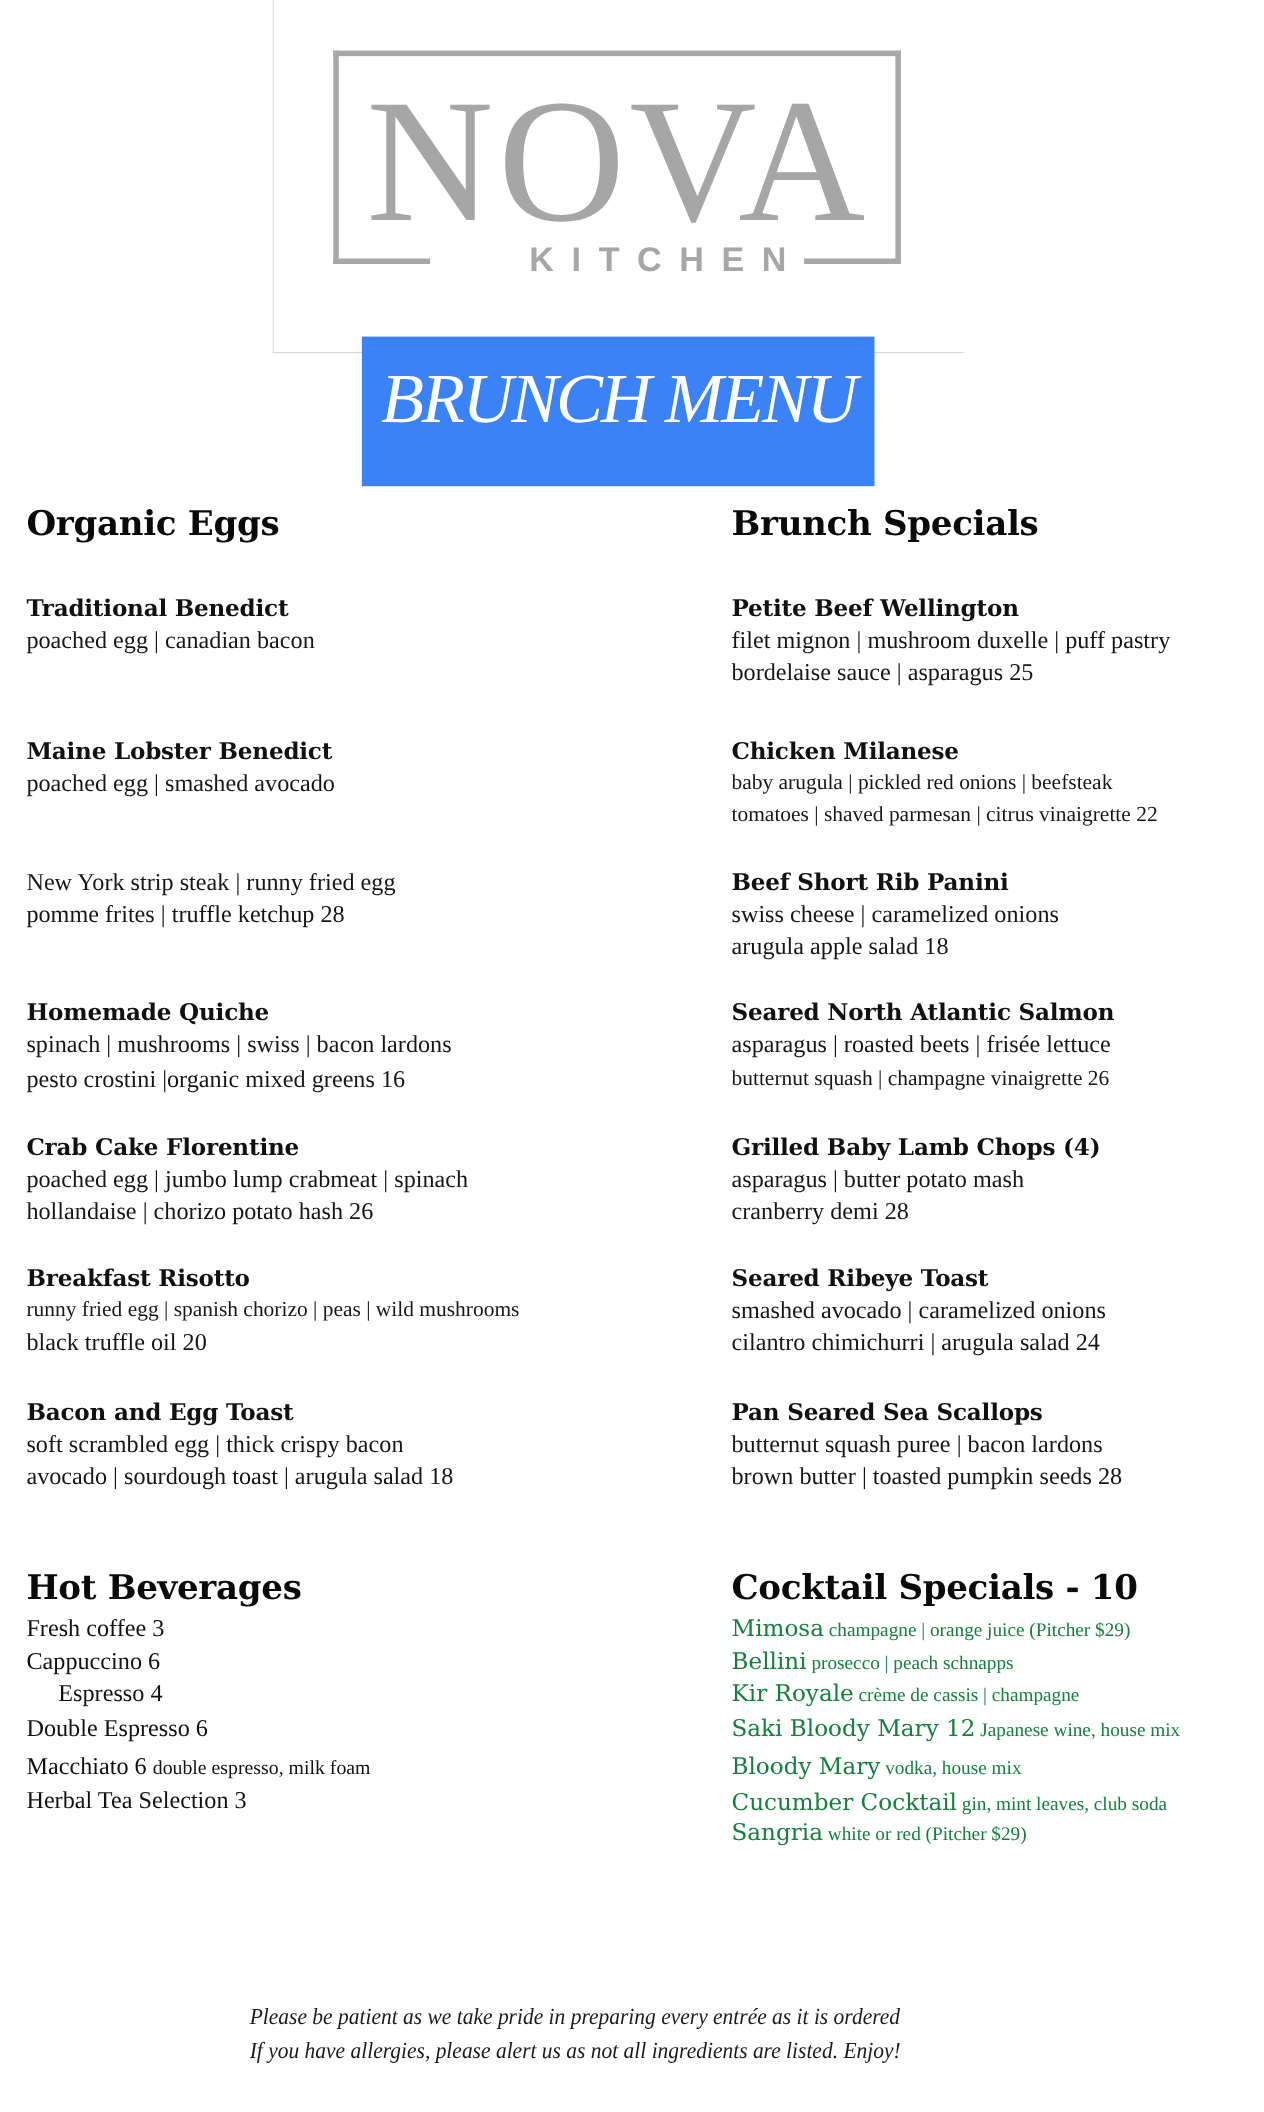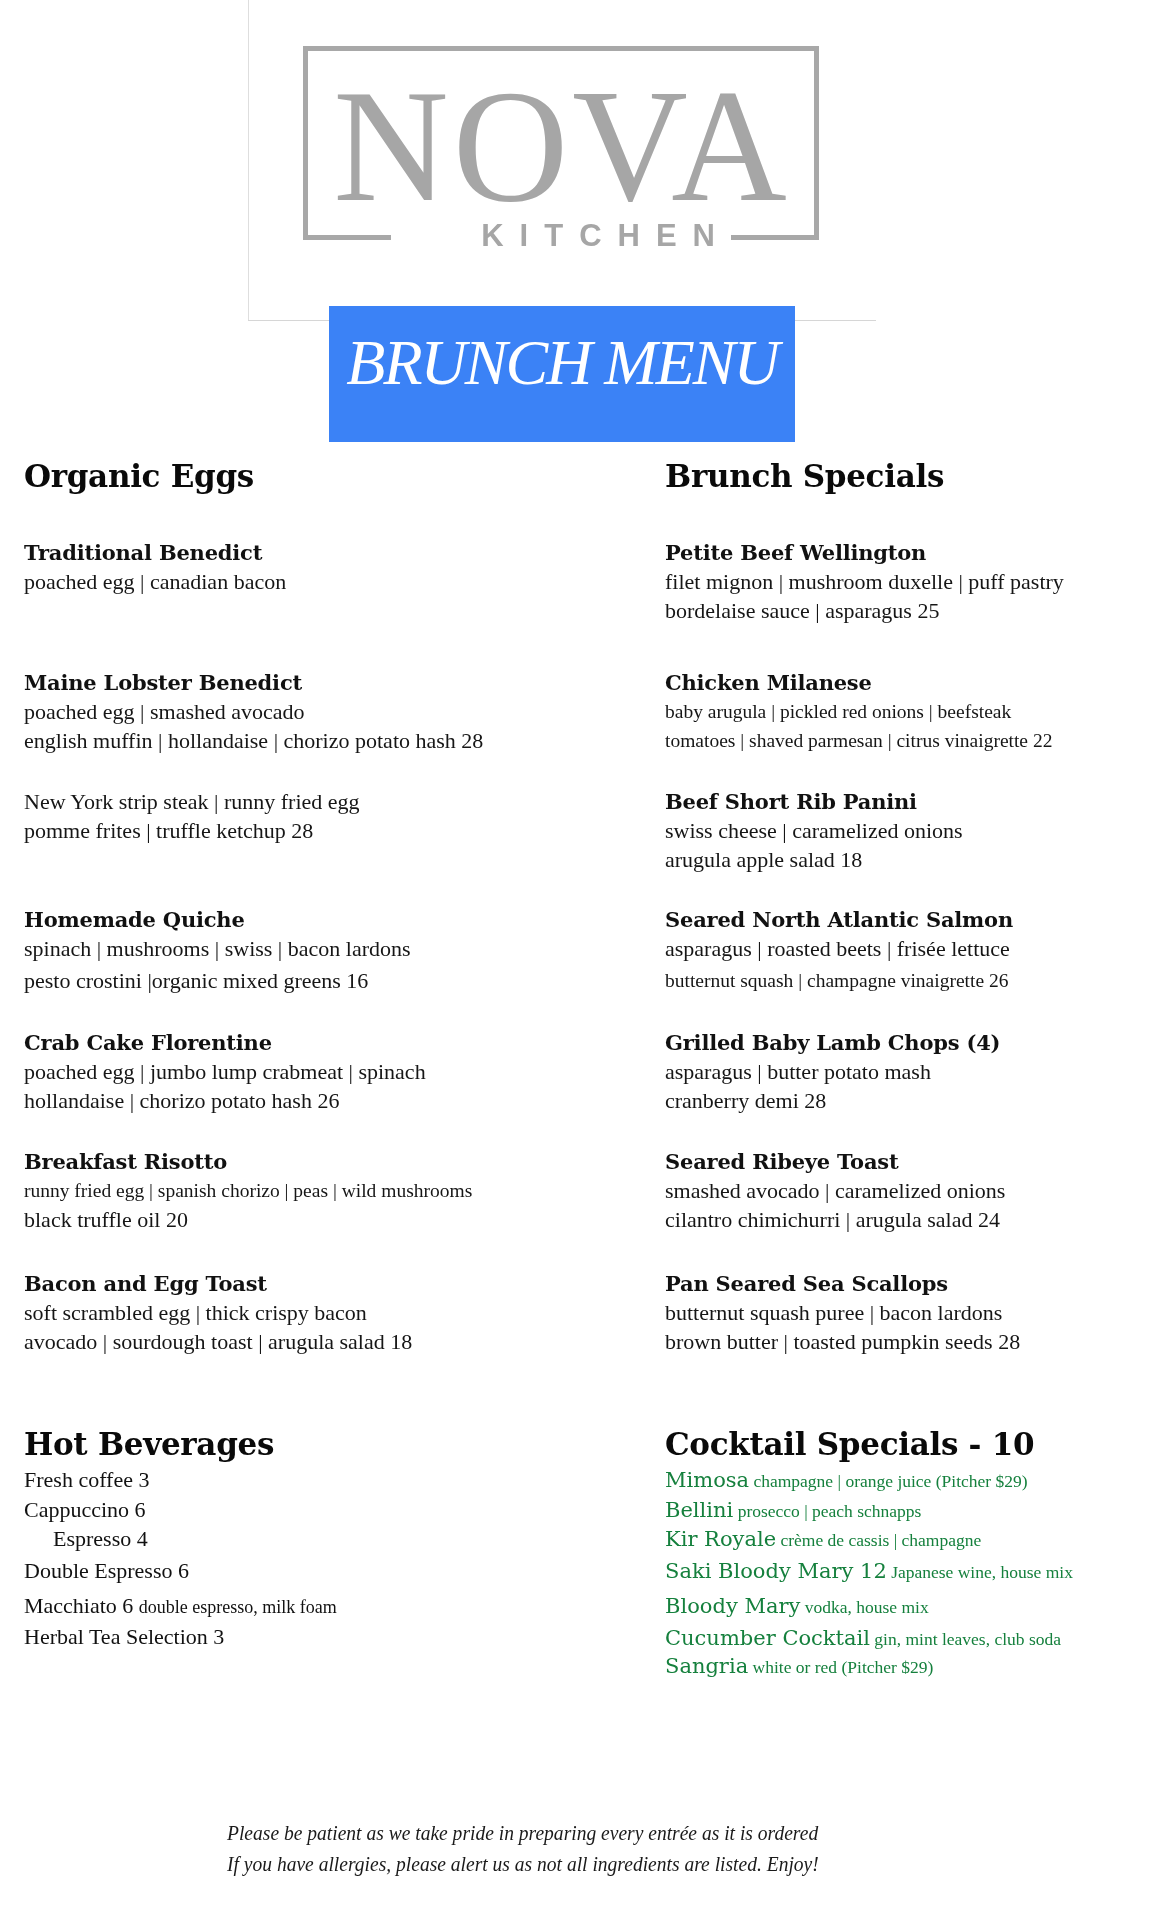--- a/index.html
+++ b/index.html
@@ -79,21 +79,20 @@
 <div class="col left" style="top:0;">
   <h2 class="section-title" style="top:458px;">Organic Eggs</h2>
 
   <div class="item" style="top:538px;">
     <span class="item-name">Traditional Benedict</span>
     <span class="item-desc">poached egg | canadian bacon</span>
   </div>
   <div class="item" style="top:668px;">
     <span class="item-name">Maine Lobster Benedict</span>
     <span class="item-desc">poached egg | smashed avocado</span>
-    <span class="item-desc">english muffin | hollandaise | chorizo potato hash 28</span>
   </div>
   <div class="item" style="top:787px;">
     <span class="item-desc">New York strip steak | runny fried egg</span>
     <span class="item-desc">pomme frites | truffle ketchup 28</span>
   </div>
   <div class="item" style="top:905px;">
     <span class="item-name">Homemade Quiche</span>
     <span class="item-desc">spinach | mushrooms | swiss | bacon lardons</span>
     <span class="item-desc" style="margin-top:3px;">pesto crostini  |organic mixed greens  16</span>
   </div>

